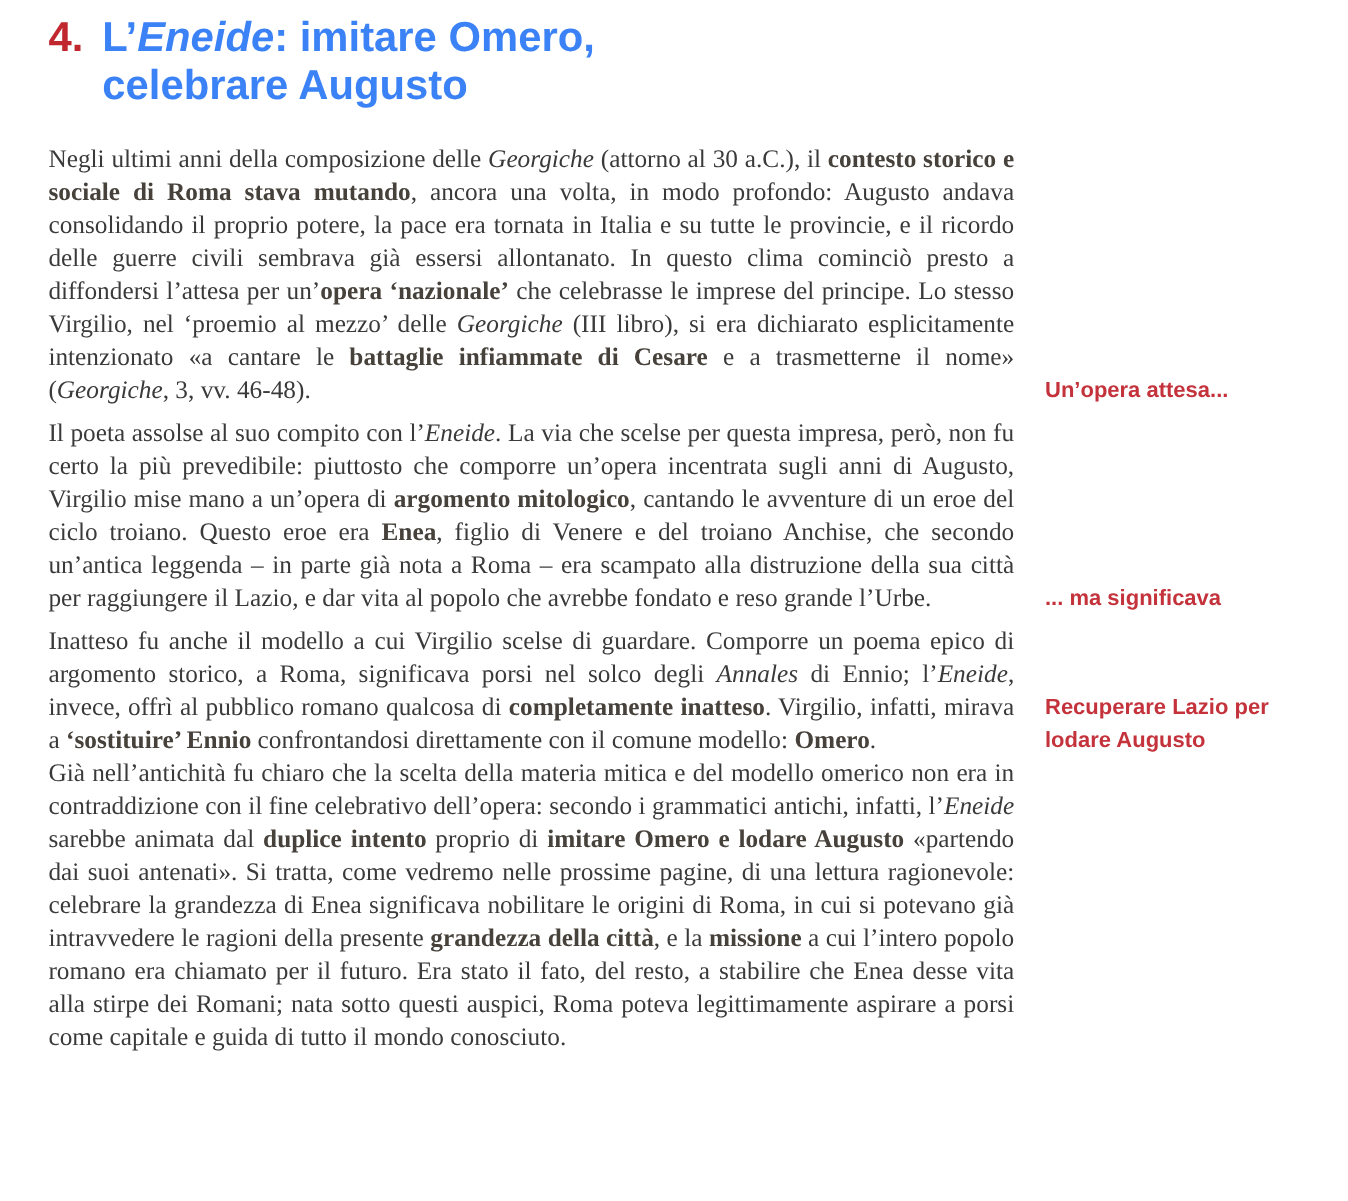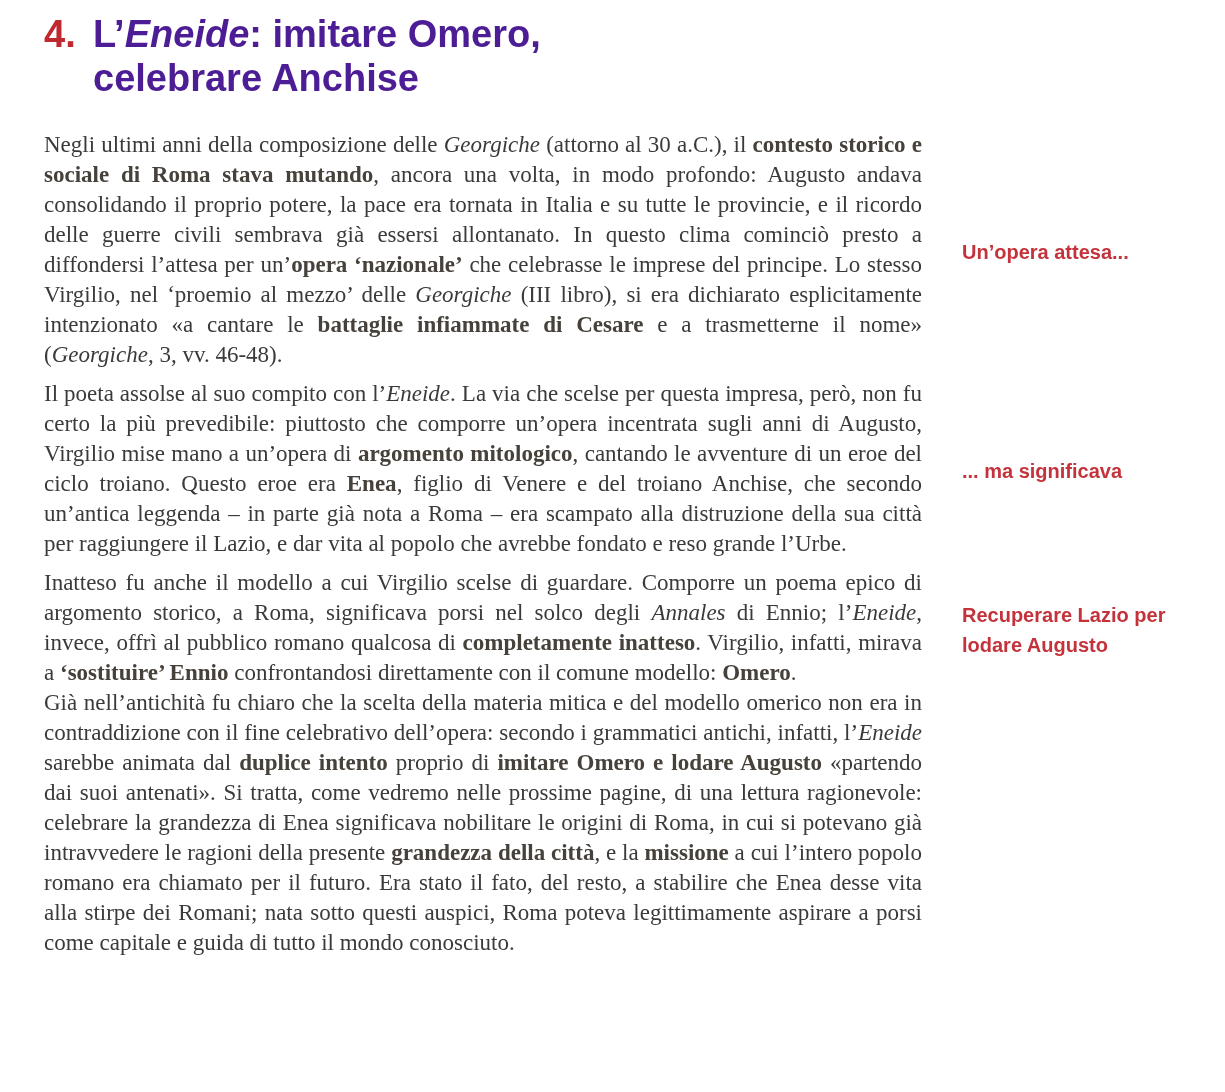--- a/index.html
+++ b/index.html
@@ -28,60 +28,60 @@
     font-size: 38px;
     line-height: 44px;
     margin-bottom: 30px;
   }
   .heading-number {
     color: #c1272e;
     width: 49px;
     flex: 0 0 auto;
   }
   .heading-text {
-    color: #4c1d95;
+    color: #3b82f6;
     max-width: 620px;
   }
   .heading-text .seg-i { font-style: italic; }
 
   
-  .row { display: flex; align-items: center; }
+  .row { display: flex; align-items: flex-end; }
   .row.gap-before { margin-top: 9px; }
   .body-col {
     width: 878px;
     flex: 0 0 auto;
     font-size: 23px;
     line-height: 30px;
     text-align: justify;
     color: #3a3a3a;
   }
   .body-col .seg-b { font-weight: 700; color: #46413a; }
   .body-col .seg-i { font-style: italic; }
   .note-col {
     width: 225px;
     flex: 0 0 auto;
-    margin-left: 40px;
+    margin-left: 28px;
     padding-top: 3px;
     font-family: "Liberation Sans", sans-serif;
     font-weight: 700;
     font-size: 20px;
     line-height: 30px;
     color: #c4333c;
   }
 </style>
 </head>
 <body>
 
 <div class="page">
 
   <div class="heading">
     <div class="heading-number">4.</div>
     <div class="heading-text">
       <div><span>L’</span><span class="seg-i">Eneide</span><span>: imitare Omero,</span></div>
-      <div>celebrare Anchise</div>
+      <div>celebrare Augusto</div>
     </div>
   </div>
 
   <div class="row">
     <div class="body-col"><span>Negli ultimi anni della composizione delle </span><span class="seg-i">Georgiche</span><span> (attorno al 30 a.C.), il </span><span class="seg-b">contesto storico e sociale di Roma stava mutando</span><span>, ancora una volta, in modo profondo: Augusto andava consolidando il proprio potere, la pace era tornata in Italia e su tutte le provincie, e il ricordo delle guerre civili sembrava già essersi allontanato. In questo clima cominciò presto a diffondersi l’attesa per un’</span><span class="seg-b">opera ‘nazionale’</span><span> che celebrasse le imprese del principe. Lo stesso Virgilio, nel ‘proemio al mezzo’ delle </span><span class="seg-i">Georgiche</span><span> (III libro), si era dichiarato esplicitamente intenzionato «a cantare le </span><span class="seg-b">battaglie infiammate di Cesare</span><span> e a trasmetterne il nome» (</span><span class="seg-i">Georgiche</span><span>, 3, vv. 46-48).</span></div>
     <div class="note-col">Un’opera attesa...</div>
   </div>
 
   <div class="row gap-before">
     <div class="body-col"><span>Il poeta assolse al suo compito con l’</span><span class="seg-i">Eneide</span><span>. La via che scelse per questa impresa, però, non fu certo la più prevedibile: piuttosto che comporre un’opera incentrata sugli anni di Augusto, Virgilio mise mano a un’opera di </span><span class="seg-b">argomento mitologico</span><span>, cantando le avventure di un eroe del ciclo troiano. Questo eroe era </span><span class="seg-b">Enea</span><span>, figlio di Venere e del troiano Anchise, che secondo un’antica leggenda – in parte già nota a Roma – era scampato alla distruzione della sua città per raggiungere il Lazio, e dar vita al popolo che avrebbe fondato e reso grande l’Urbe.</span></div>

